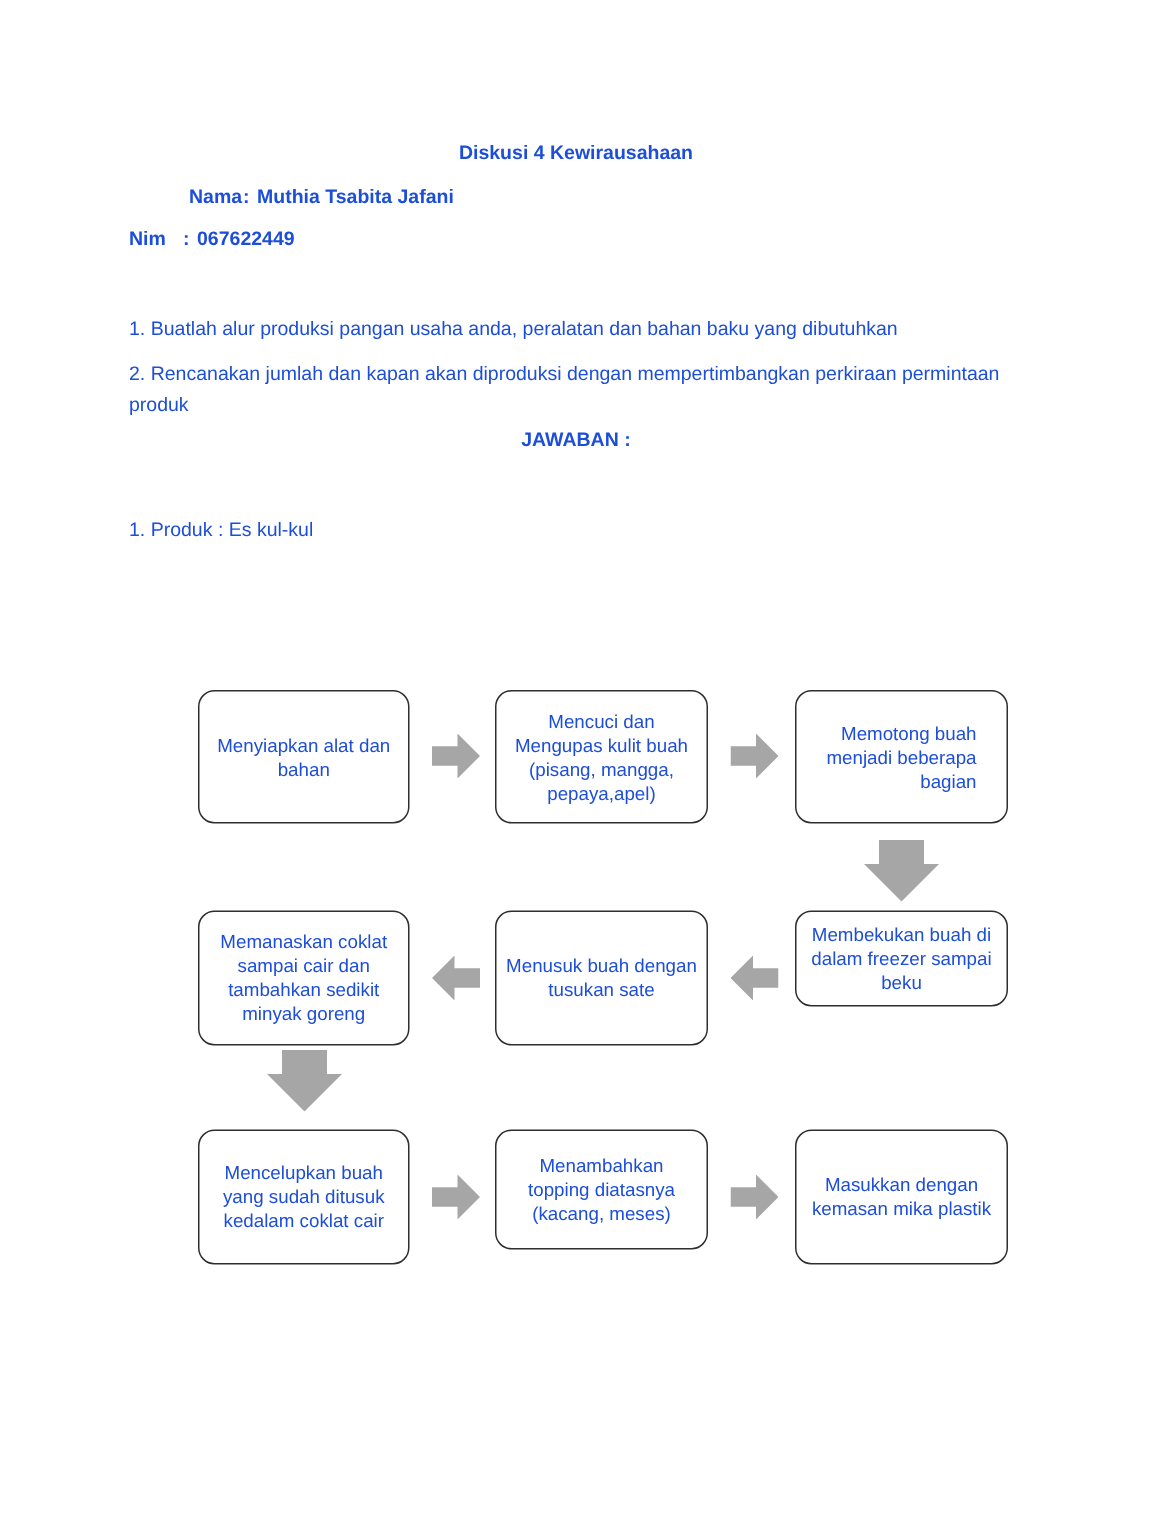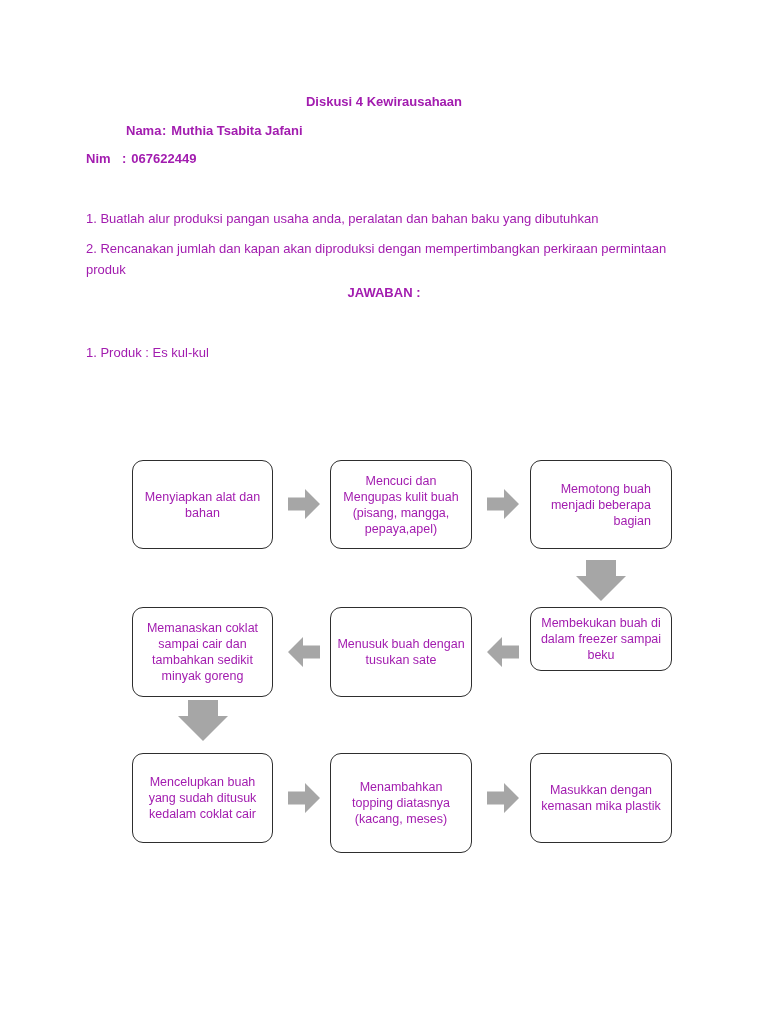--- a/index.html
+++ b/index.html
@@ -1,18 +1,18 @@
 <!DOCTYPE html>
 <html><head>
 <meta charset="utf-8">
 <style>
   html,body{margin:0;padding:0;background:#ffffff;}
   .page{
     position:relative;width:768px;height:1024px;background:#ffffff;overflow:hidden;
-    font-family:"Liberation Sans",sans-serif;color:#a21caf;
+    font-family:"Liberation Sans",sans-serif;color:#1d4ed8;
   }
   .doc-title{position:absolute;top:94px;left:0;right:0;text-align:center;
     font-weight:bold;font-size:13px;}
   .id-row{position:absolute;left:86px;font-weight:bold;font-size:13px;}
   .id-row.nama{top:123px;padding-left:40px;}
   .id-row.nim{top:151px;}
   .id-label{display:inline-block;width:36px;}
   .id-sep{display:inline-block;margin-right:5px;}
   .q{position:absolute;left:86px;font-size:13px;line-height:21px;white-space:pre-line;}
   .q1{top:208px;}
@@ -27,21 +27,21 @@
     display:flex;align-items:center;justify-content:center;text-align:center;
     font-size:12.5px;line-height:16px;white-space:pre-line;padding:2px 4px;box-sizing:border-box;
   }
   .b1{left:132px;top:460px;width:141px;height:89px;}
   .b2{left:330px;top:460px;width:142px;height:89px;}
   .b3{left:530px;top:460px;width:142px;height:89px;text-align:right;}
   .b4{left:132px;top:607px;width:141px;height:90px;}
   .b5{left:330px;top:607px;width:142px;height:90px;}
   .b6{left:530px;top:607px;width:142px;height:64px;}
   .b7{left:132px;top:753px;width:141px;height:90px;}
-  .b8{left:330px;top:753px;width:142px;height:100px;}
+  .b8{left:330px;top:753px;width:142px;height:80px;}
   .b9{left:530px;top:753px;width:142px;height:90px;}
 
   .arrow{position:absolute;}
   .ar1{left:288px;top:489px;}
   .ar2{left:487px;top:489px;}
   .al1{left:288px;top:637px;}
   .al2{left:487px;top:637px;}
   .ar3{left:288px;top:783px;}
   .ar4{left:487px;top:783px;}
   .adA{left:576px;top:560px;}

